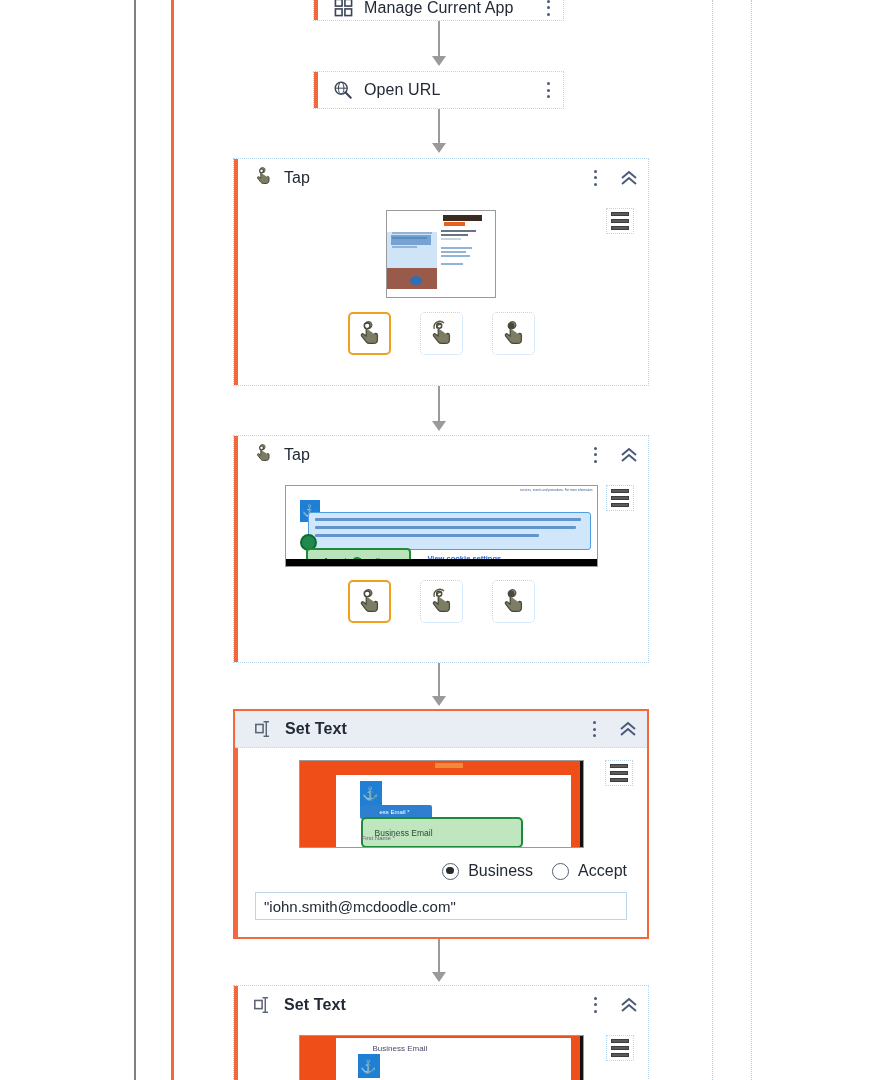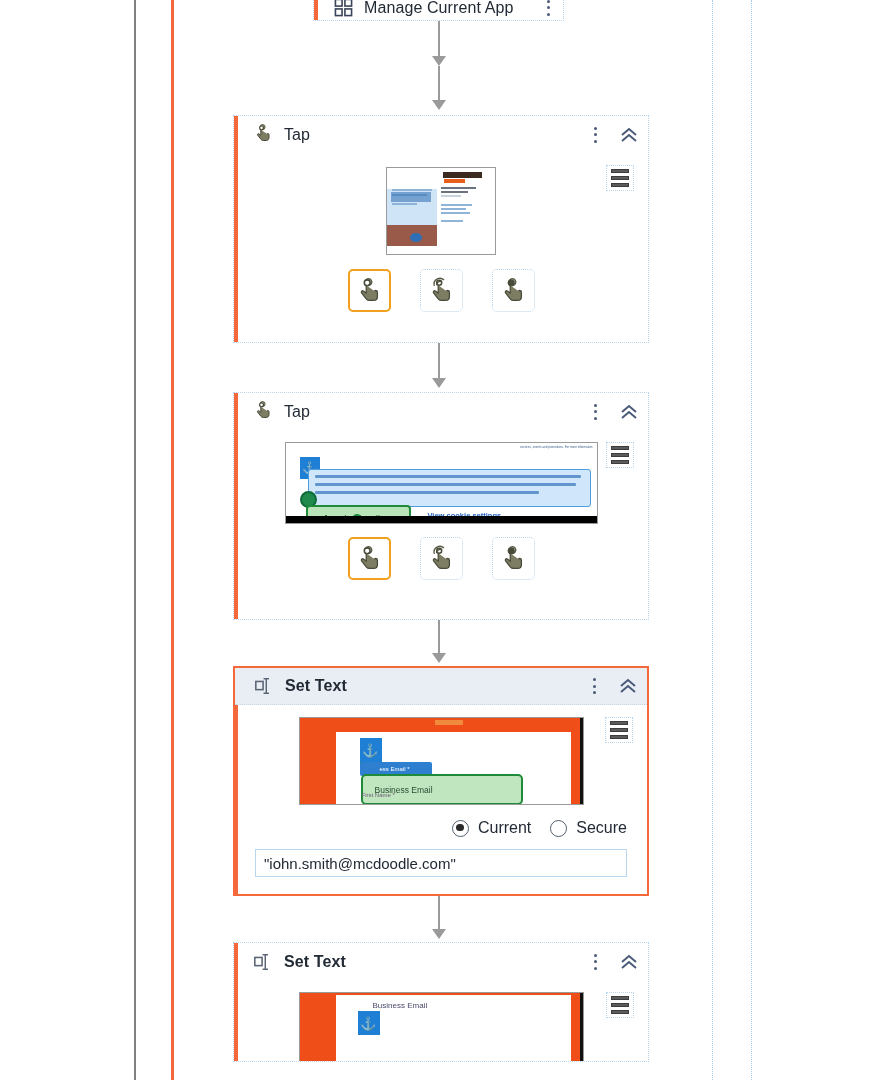--- a/index.html
+++ b/index.html
@@ -347,20 +347,41 @@
             </span>
         </span>
       </div>
     </div>
 
     <div class="conn" style="margin-top:0;">
       <div class="line" style="height:36px;"></div>
       <div class="head"></div>
     </div>
 
+    <div class="node" style="width:251px; height:38px; margin-left:313px; margin-top:5px;">
+      <div class="accent"></div>
+      <div class="node-head" style="height:36px;">
+        <span class="head-icon">
+          <svg width="20" height="20" viewBox="0 0 22 22">
+            <circle cx="9" cy="9" r="6.6" fill="none" stroke="#3b4559" stroke-width="1.5"></circle>
+            <ellipse cx="9" cy="9" rx="3" ry="6.6" fill="none" stroke="#3b4559" stroke-width="1.1"></ellipse>
+            <line x1="2.4" y1="9" x2="15.6" y2="9" stroke="#3b4559" stroke-width="1.1"></line>
+            <line x1="13.6" y1="13.6" x2="19.5" y2="19.5" stroke="#3b4559" stroke-width="2.3" stroke-linecap="round"></line>
+          </svg>
+        </span>
+        <span class="node-title">Open URL</span>
+        <span class="head-right">
+          <span class="kebab">
+              <i></i>
+              <i></i>
+              <i></i>
+            </span>
+        </span>
+      </div>
+    </div>
 
     <div class="conn">
       <div class="line" style="height:35px;"></div>
       <div class="head"></div>
     </div>
 
     <div class="node" style="width:416px; height:228px; margin-left:233px; margin-top:5px;">
       <div class="accent"></div>
 
       <div class="node-head">
@@ -590,23 +611,23 @@
             <div class="greenfield">
               <span>Business Email</span>
             </div>
             <div class="fname">First Name *</div>
             <div class="blackedge"></div>
           </div>
         </div>
 
         <div class="radio-row">
           <span class="radio on"></span>
-          <span class="radio-lab">Current</span>
+          <span class="radio-lab">Business</span>
           <span class="radio"></span>
-          <span class="radio-lab" style="margin-right:0;">Secure</span>
+          <span class="radio-lab" style="margin-right:0;">Accept</span>
         </div>
 
         <div class="txt-input">
           <span>"iohn.smith@mcdoodle.com"</span>
         </div>
       </div>
     </div>
 
     <div class="conn">
       <div class="line" style="height:34px;"></div>

